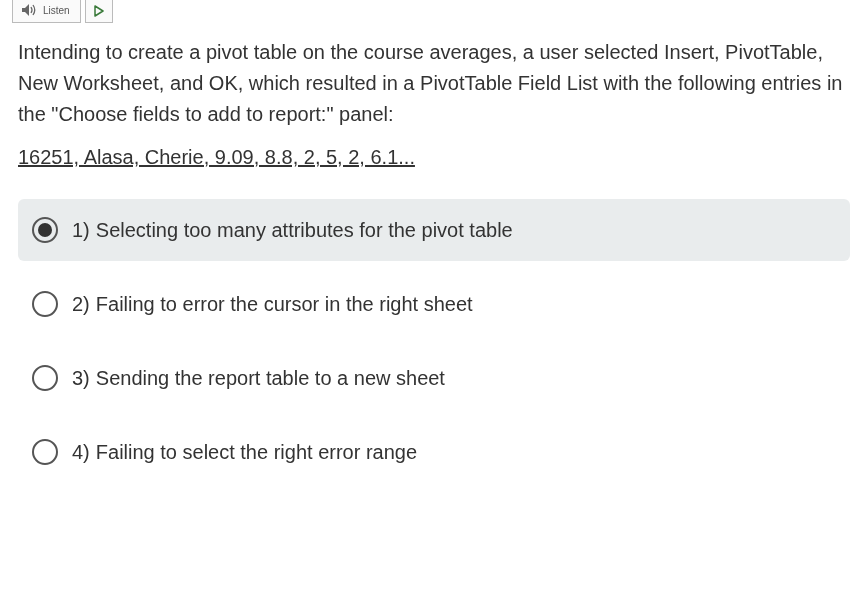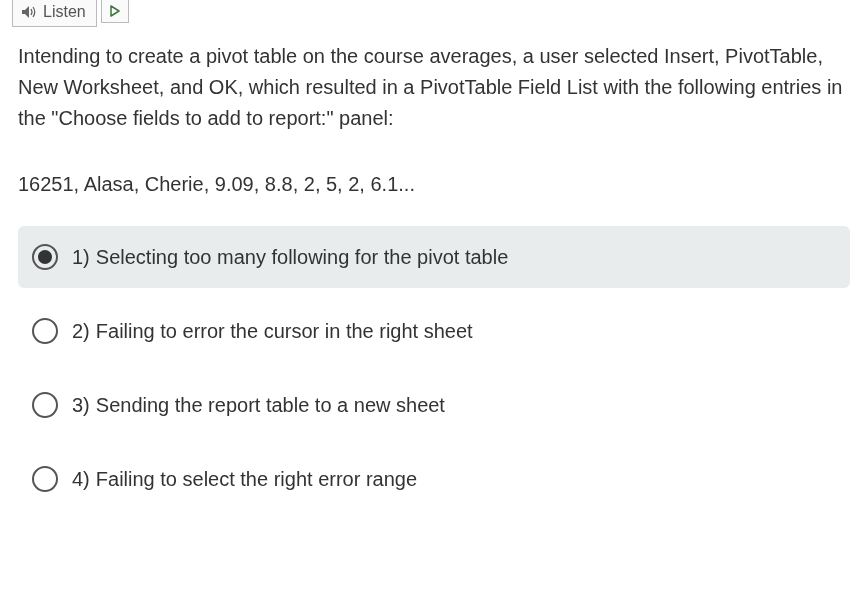--- a/index.html
+++ b/index.html
@@ -21,21 +21,21 @@
       gap: 4px;
       padding: 0 0 8px 12px;
     }
     .listen-btn {
       display: flex;
       align-items: center;
       gap: 6px;
       border: 1px solid #bbb;
       border-top: none;
       padding: 3px 10px 5px 8px;
-      font-size: 16px;
+      font-size: 10px;
       color: #555;
       background: #fafafa;
       cursor: pointer;
     }
     .listen-btn .spk-icon svg {
       width: 16px;
       height: 14px;
       display: block;
     }
     .play-btn {
@@ -53,26 +53,27 @@
       height: 12px;
       display: block;
     }
     .content {
       padding: 6px 18px 0 18px;
     }
     .question-text {
       font-size: 20px;
       line-height: 1.55;
       color: #333;
-      margin-bottom: 39px;
+      margin-bottom: 16px;
     }
     .field-list {
       font-size: 20px;
       color: #333;
       margin-bottom: 30px;
+      text-decoration: underline;
     }
     .prompt-text {
       font-size: 20px;
       color: #333;
       margin-bottom: 20px;
     }
     .options {
       display: flex;
       flex-direction: column;
       gap: 0;
@@ -146,21 +147,21 @@
 <div class="content">
   <p class="question-text">Intending to create a pivot table on the course averages, a user selected Insert, PivotTable, New Worksheet, and OK, which resulted in a PivotTable Field List with the following entries in the "Choose fields to add to report:" panel:</p>
   <p class="field-list">16251, Alasa, Cherie, 9.09, 8.8, 2, 5, 2, 6.1...</p>
 
   <div class="options">
 
     <div class="option selected">
       <span class="radio checked"></span>
       <span class="option-label">
         <span class="option-num">1)</span>
-        <span class="option-text">Selecting too many following for the pivot table</span>
+        <span class="option-text">Selecting too many attributes for the pivot table</span>
       </span>
     </div>
 
     <div class="option">
       <span class="radio"></span>
       <span class="option-label">
         <span class="option-num">2)</span>
         <span class="option-text">Failing to error the cursor in the right sheet</span>
       </span>
     </div>

